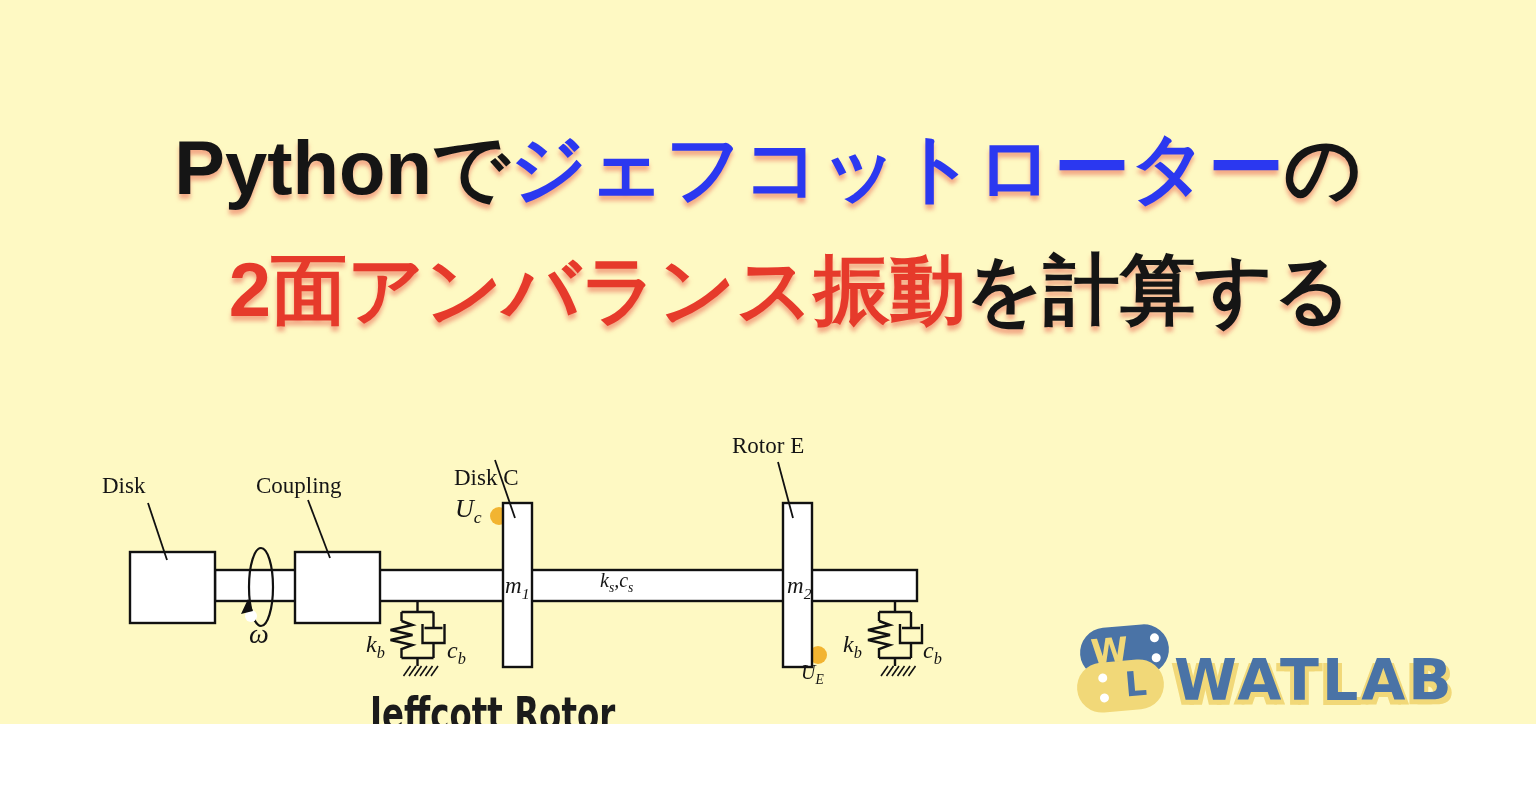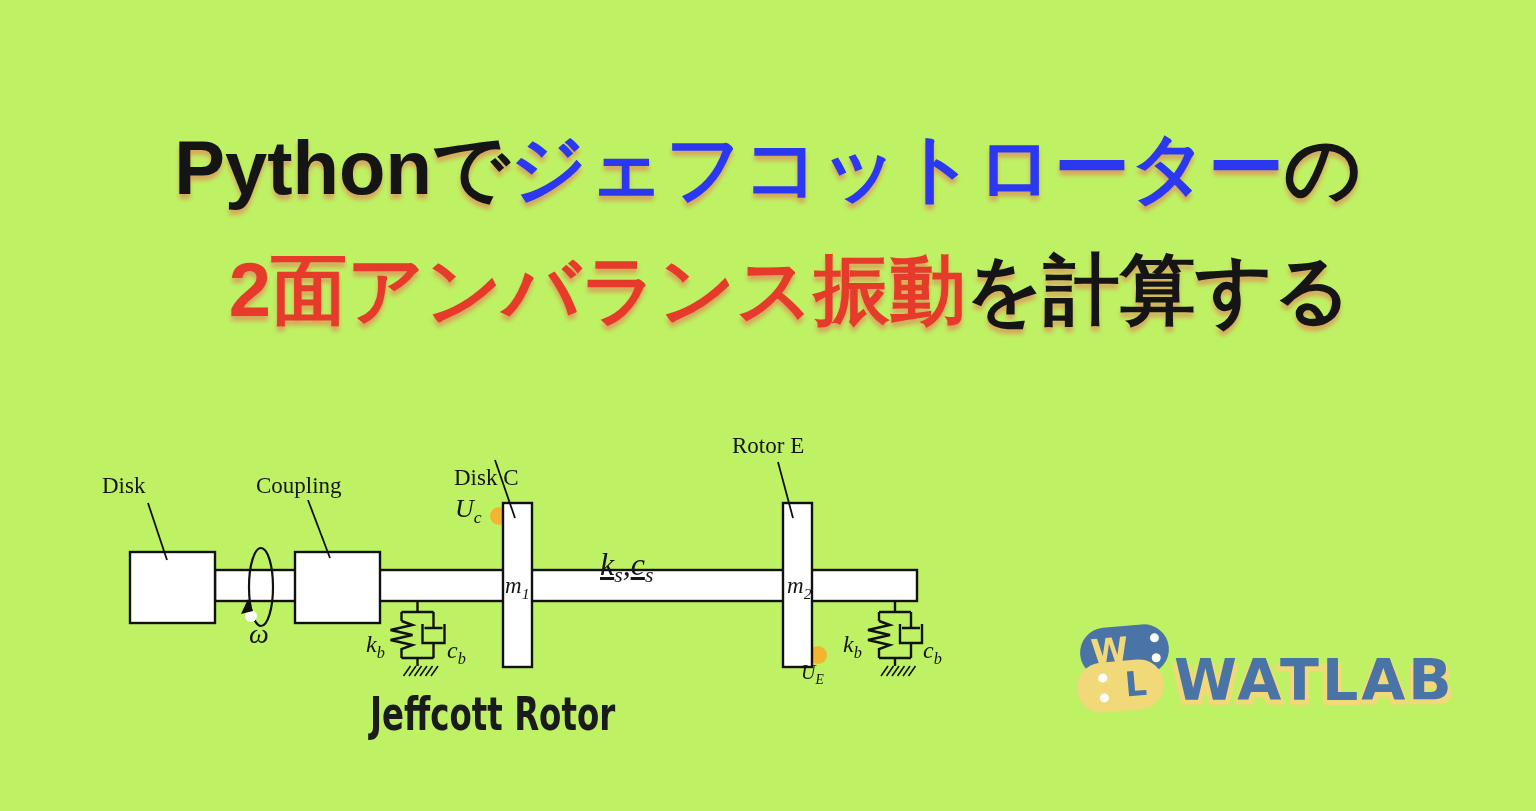--- a/index.html
+++ b/index.html
@@ -1,16 +1,16 @@
 <!DOCTYPE html>
 <html><head>
 <meta charset="utf-8">
 <style>
   html,body{margin:0;padding:0;background:#ffffff;}
-  .canvas{position:relative;width:1536px;height:811px;background:#bef264;overflow:hidden;
+  .canvas{position:relative;width:1536px;height:724px;background:#fef9c3;overflow:hidden;
           font-family:"Liberation Serif",serif;color:#151515;}
   
   .title{position:absolute;left:0;right:0;text-align:center;
          font-family:"Liberation Sans","DejaVu Sans",sans-serif;
          font-weight:800;font-size:76px;line-height:1;letter-spacing:0px;white-space:nowrap;
          text-shadow:0 5px 4px rgba(235,105,85,0.55);}
   .title-line1{top:130px;}
   .title-line2{top:252px;}
   .t-black{color:#151515;}
   .t-blue{color:#2b38f0;}
@@ -111,21 +111,21 @@
   <div class="lbl" style="left:256px;top:473px;">Coupling</div>
   <div class="lbl" style="left:454px;top:433px;margin-top:32px;">Disk C</div>
   <div class="lbl" style="left:732px;top:433px;">Rotor E</div>
 
   <div class="lbl math" style="left:455px;top:494px;font-size:26px;"><span>U</span><sub>c</sub></div>
   <div class="lbl math" style="left:801px;top:661px;font-size:20px;"><span>U</span><sub>E</sub></div>
 
   <div class="lbl math" style="left:505px;top:573px;"><span>m</span><sub>1</sub></div>
   <div class="lbl math" style="left:787px;top:573px;"><span>m</span><sub>2</sub></div>
 
-  <div class="lbl math" style="left:600px;top:546px;font-size:32px;text-decoration:underline;"><span>k</span><sub>s</sub><span>,</span><span>c</span><sub>s</sub></div>
+  <div class="lbl math" style="left:600px;top:569px;font-size:20px;"><span>k</span><sub>s</sub><span>,</span><span>c</span><sub>s</sub></div>
 
   <div class="lbl math" style="left:249px;top:618px;font-size:28px;">ω</div>
 
   <div class="lbl math" style="left:366px;top:631px;font-size:24px;"><span>k</span><sub>b</sub></div>
   <div class="lbl math" style="left:447px;top:637px;font-size:24px;"><span>c</span><sub>b</sub></div>
   <div class="lbl math" style="left:843px;top:631px;font-size:24px;"><span>k</span><sub>b</sub></div>
   <div class="lbl math" style="left:923px;top:637px;font-size:24px;"><span>c</span><sub>b</sub></div>
 
   <div class="caption">Jeffcott Rotor</div>
 

